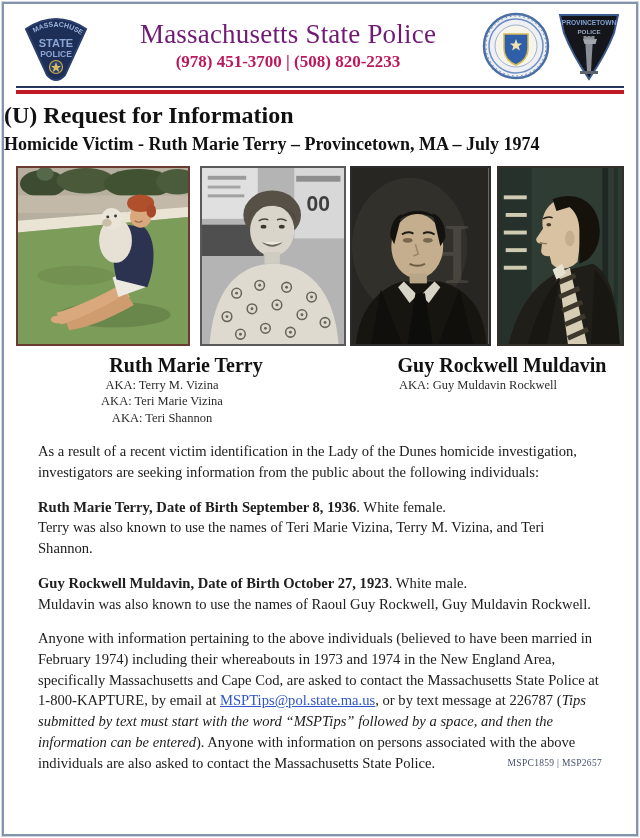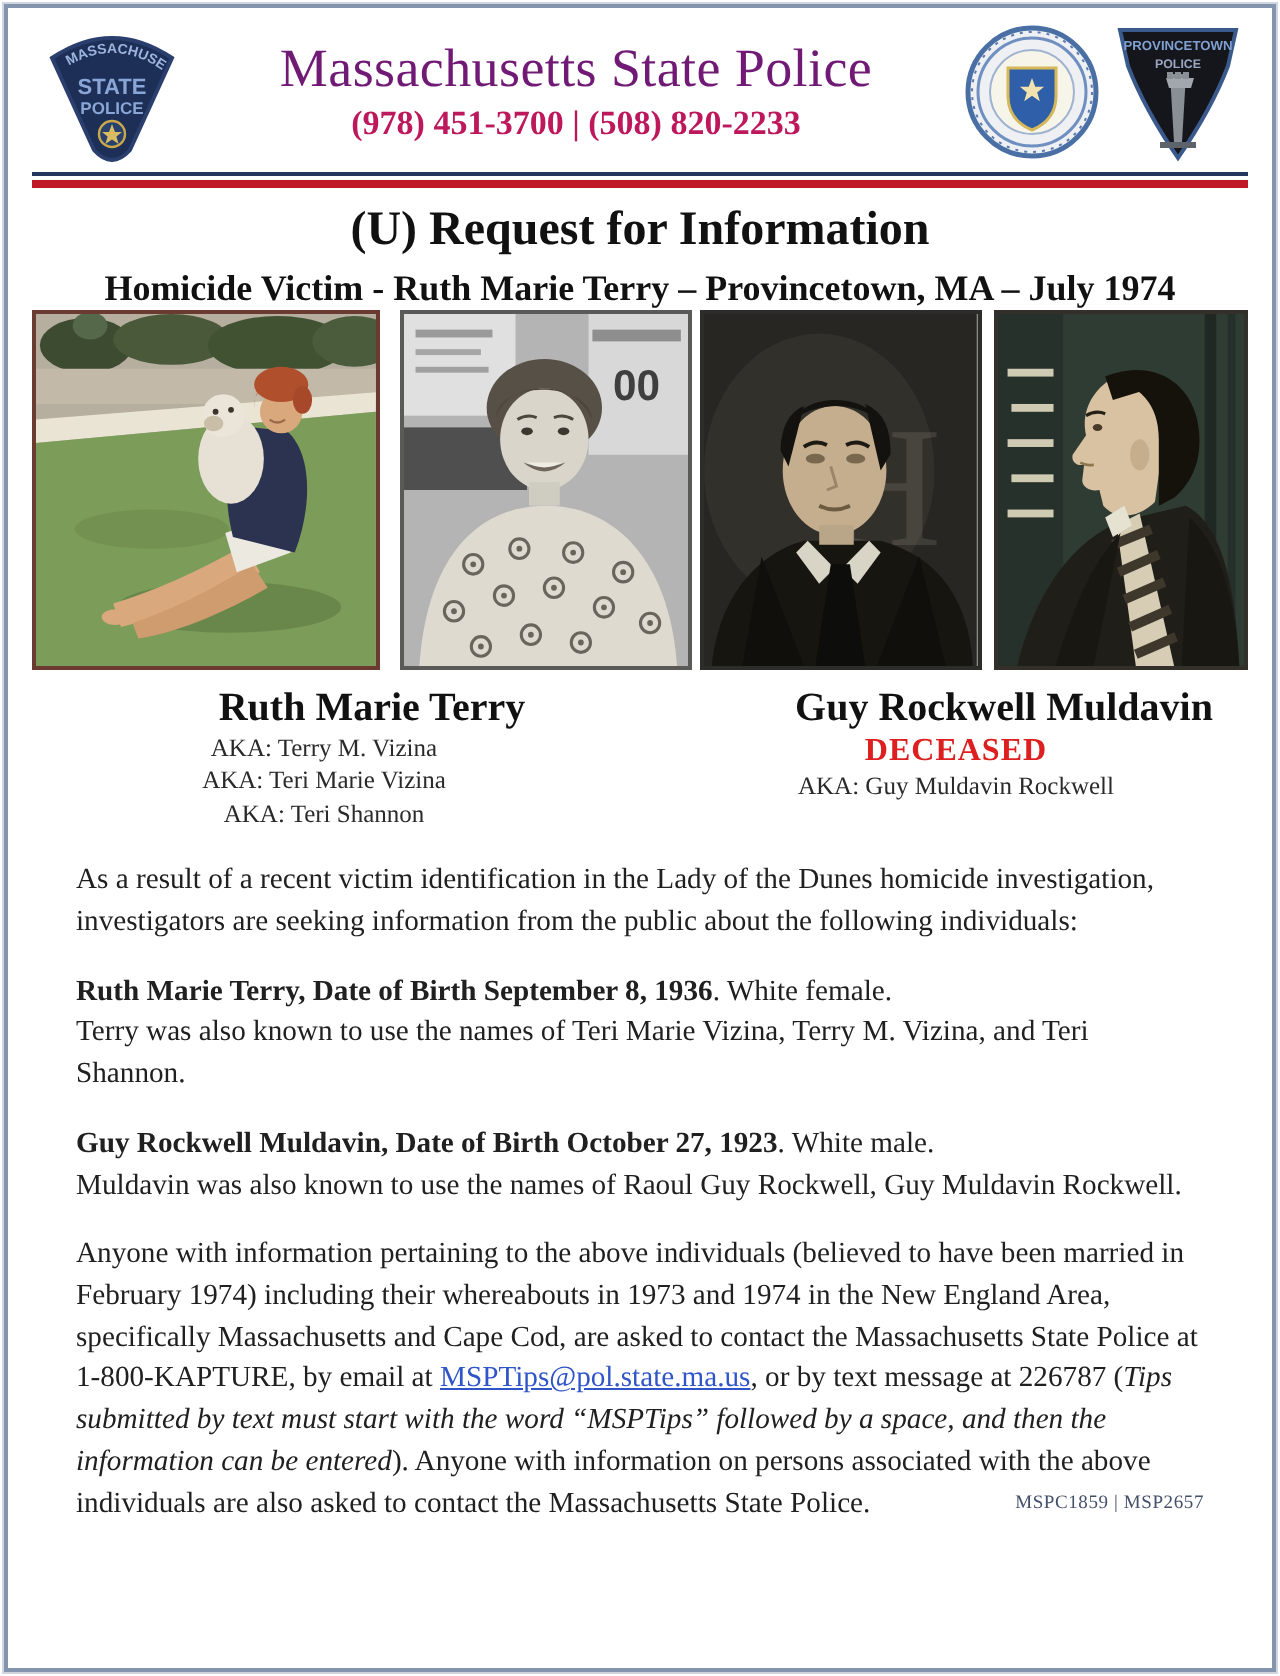--- a/index.html
+++ b/index.html
@@ -18,25 +18,25 @@
   .header-center{flex:1;text-align:center;}
   .agency-title{font-size:27px;font-weight:normal;color:#701a75;letter-spacing:.2px;line-height:1.1;}
   .agency-phones{font-size:17px;font-weight:bold;color:#be185d;margin-top:2px;}
   .badge-group{display:flex;align-items:center;gap:6px;}
   
   .hdr-divider{margin:2px 12px 0 12px;}
   .hdr-divider .navy{height:2px;background:#24355e;}
   .hdr-divider .gap{height:2px;background:#fff;}
   .hdr-divider .red{height:4px;background:#c01825;}
   
-  .titles{text-align:center;margin-top:8px;}
+  .titles{text-align:left;margin-top:8px;}
   .doc-title{font-size:24px;font-weight:bold;color:#111;line-height:1.15;}
   .doc-subtitle{font-size:18px;font-weight:bold;color:#111;margin-top:4px;}
   
-  .photo-row{display:flex;justify-content:space-between;padding:0 12px;margin-top:0;height:180px;}
+  .photo-row{display:flex;justify-content:space-between;padding:0 12px;margin-top:11px;height:180px;}
   .photo{height:180px;box-sizing:border-box;border:2px solid #4a3b32;background:#888;}
   .photo svg{display:block;width:100%;height:100%;}
   .photo.p1{width:176px;border-color:#6b3a30;}
   .photo.p2{width:148px;margin-left:10px;border-color:#5a5a58;}
   .photo.p3{width:142px;margin-left:4px;border-color:#2c2c2a;}
   .photo.p4{width:129px;margin-left:6px;border-color:#33302a;}
   
   .names-row{display:flex;margin-top:8px;}
   .name-col{width:50%;text-align:center;}
   .subject-name{font-size:20px;font-weight:bold;color:#111;padding-left:48px;}
@@ -263,21 +263,20 @@
 
     <div class="names-row">
       <div class="name-col">
         <div class="subject-name">Ruth Marie Terry</div>
         <div class="aka">AKA: Terry M. Vizina</div>
         <div class="aka">AKA: Teri Marie Vizina</div>
         <div class="aka">AKA: Teri Shannon</div>
       </div>
       <div class="name-col">
         <div class="subject-name">Guy Rockwell Muldavin</div>
-        <div class="deceased">DECEASED</div>
         <div class="aka">AKA: Guy Muldavin Rockwell</div>
       </div>
     </div>
 
     <div class="body-text">
       <p class="para">As a result of a recent victim identification in the Lady of the Dunes homicide investigation, investigators are seeking information from the public about the following individuals:</p>
       <p class="para"><b>Ruth Marie Terry, Date of Birth September 8, 1936</b><span>.  White female.</span><br>
         <span>Terry was also known to use the names of Teri Marie Vizina, Terry M. Vizina, and Teri Shannon.</span></p>
       <p class="para"><b>Guy Rockwell Muldavin, Date of Birth October 27, 1923</b><span>.  White male.</span><br>
         <span>Muldavin was also known to use the names of Raoul Guy Rockwell, Guy Muldavin Rockwell.</span></p>

